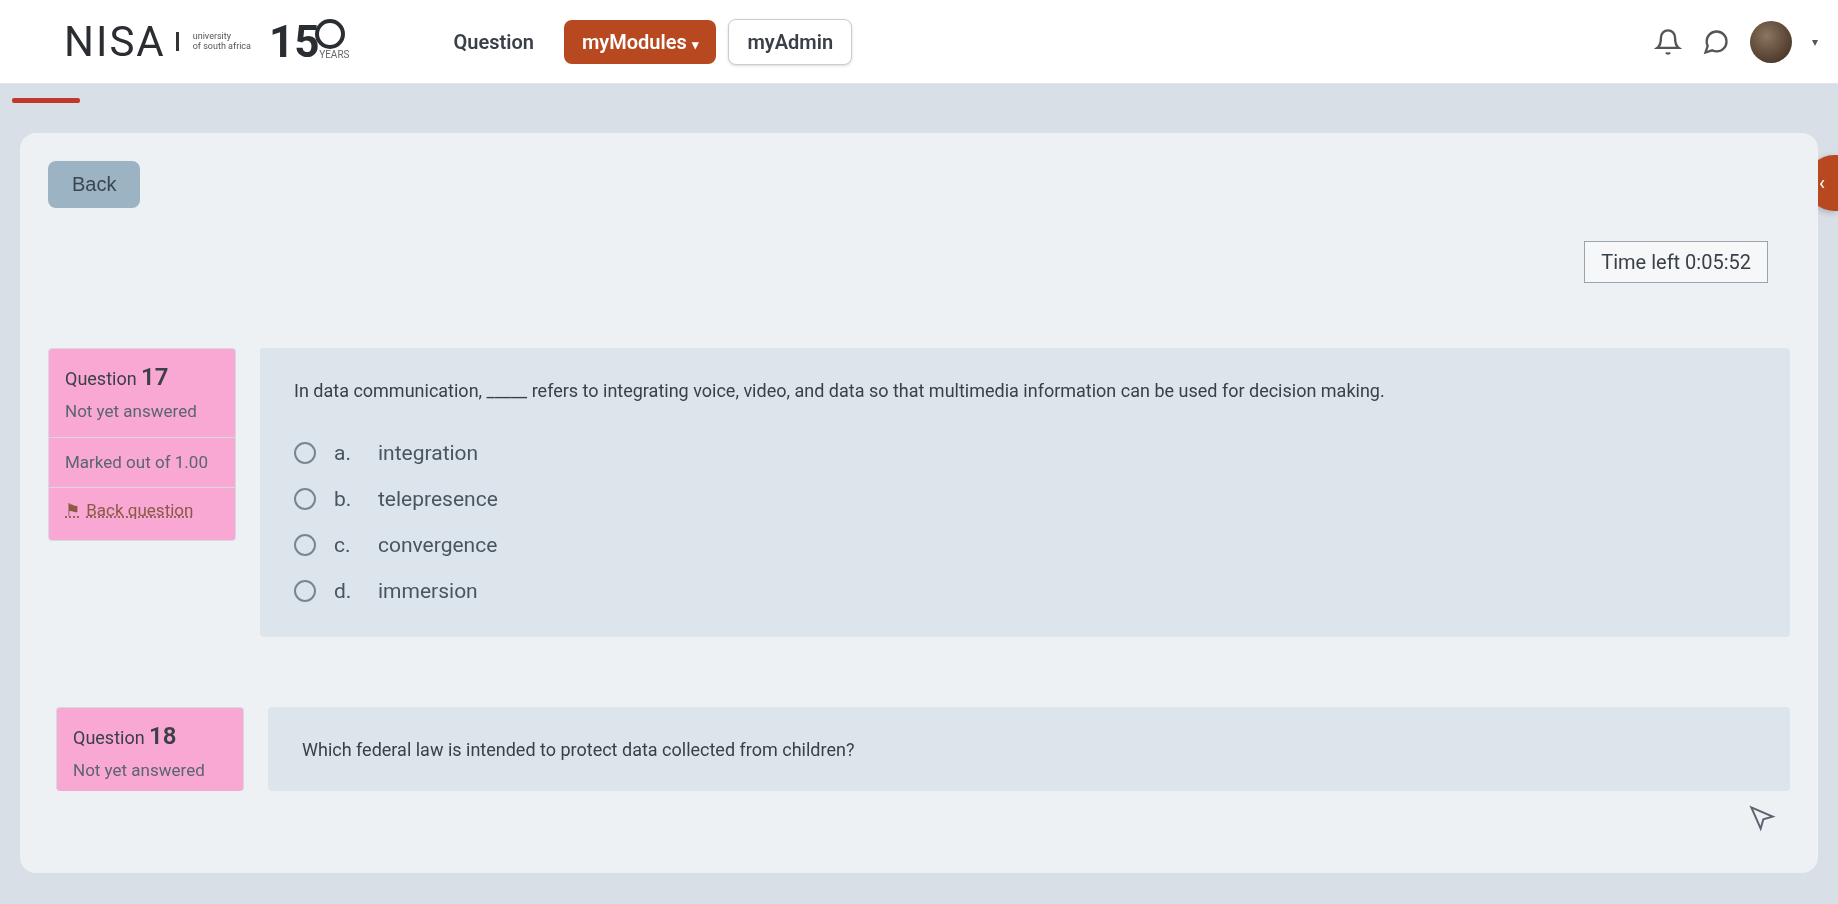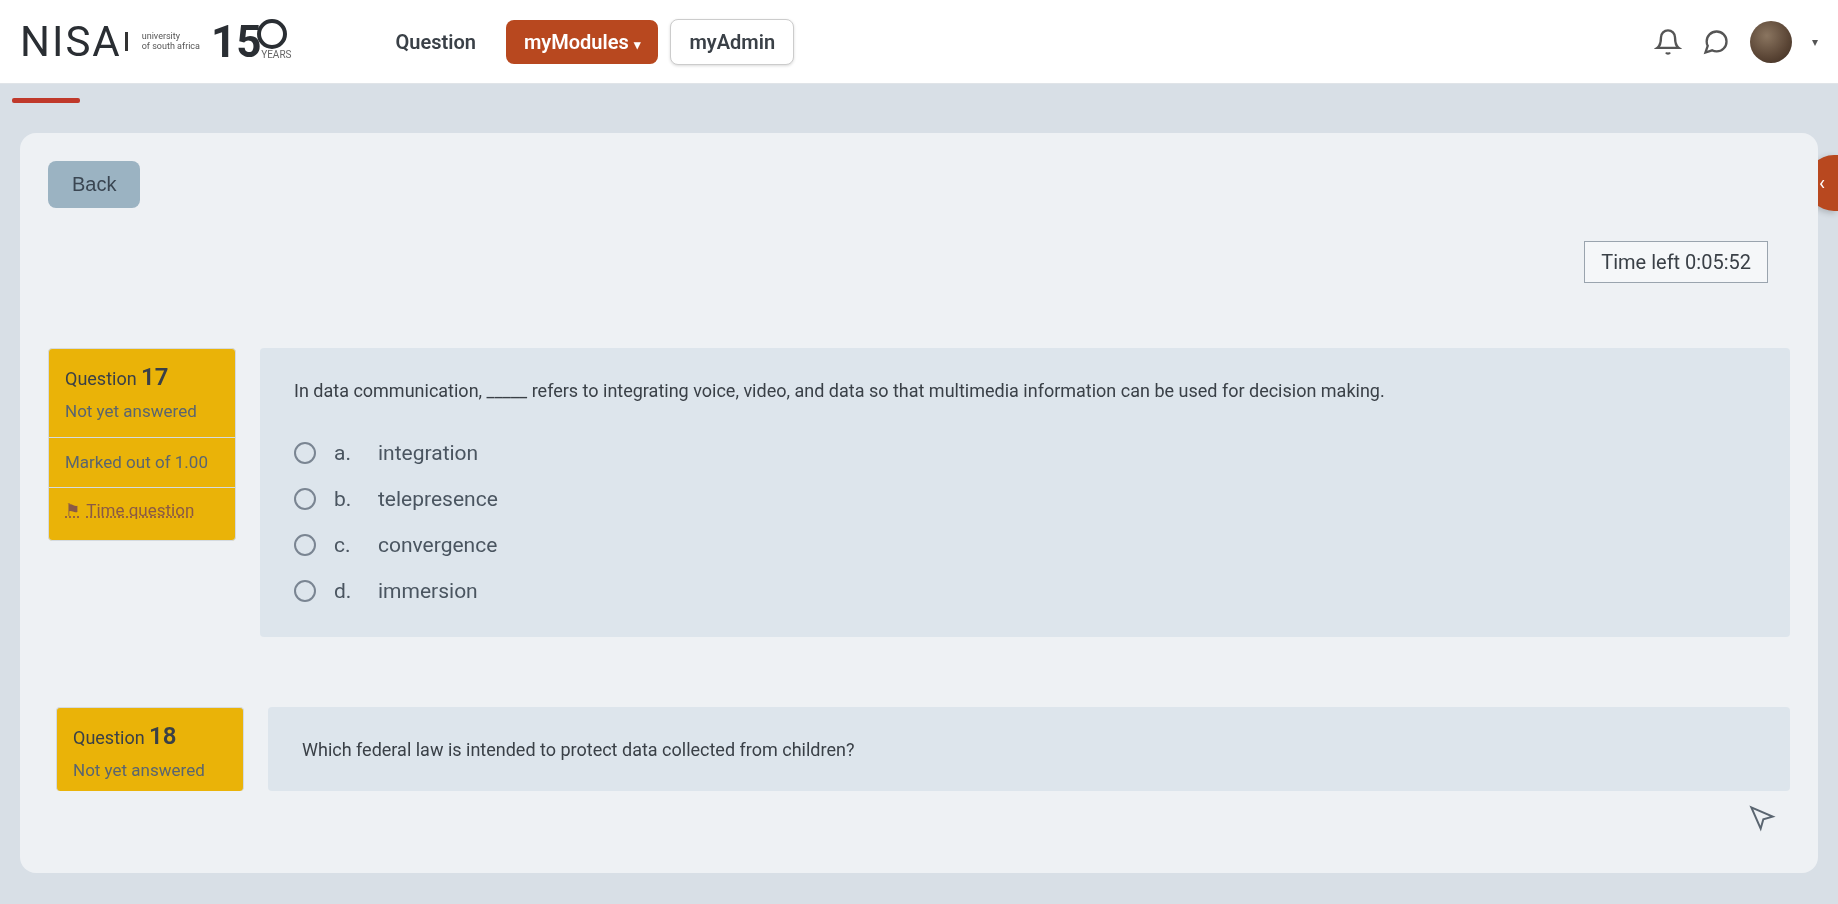--- a/index.html
+++ b/index.html
@@ -15,21 +15,22 @@
   background: #fff;
   height: 84px;
   display: flex;
   align-items: center;
   padding: 0 20px;
   border-bottom: 1px solid #e0e4e8;
 }
 .logo-group {
   display: flex;
   align-items: center;
-  gap: 3px;
+  gap: 10px;
+  margin-left: 44px;
 }
 .logo-text {
   font-size: 42px;
   font-weight: 400;
   letter-spacing: 2px;
   color: #2a2e33;
 }
 .logo-sub {
   font-size: 9px;
   color: #555;
@@ -155,21 +156,21 @@
   display: flex;
   gap: 24px;
   margin-top: 140px;
 }
 .question-row.second {
   margin-top: 70px;
   margin-left: 8px;
 }
 .q-sidebar {
   width: 188px;
-  background: #eab308;
+  background: #f9a8d4;
   border: 1px solid #d4dae0;
   border-radius: 4px;
   padding: 14px 16px 20px 16px;
   font-size: 17px;
   color: #4a5560;
   align-self: flex-start;
 }
 .q-sidebar .q-title {
   font-size: 18px;
   color: #3a4047;
@@ -287,21 +288,21 @@
       <div class="q-title">
         <span>Question</span>
         <span class="q-num">17</span>
       </div>
       <div class="q-status">Not yet answered</div>
       <hr>
       <div class="q-status">Marked out of 1.00</div>
       <hr>
       <div class="flag-link">
         <span>⚑</span>
-        <span>Time question</span>
+        <span>Back question</span>
       </div>
     </div>
     <div class="q-body">
       <div class="q-text">In data communication, _____ refers to integrating voice, video, and data so that multimedia information can be used for decision making.</div>
       <div class="options">
         <label class="option">
           <span class="radio"></span>
           <span class="opt-letter">a.</span>
           <span>integration</span>
         </label>

